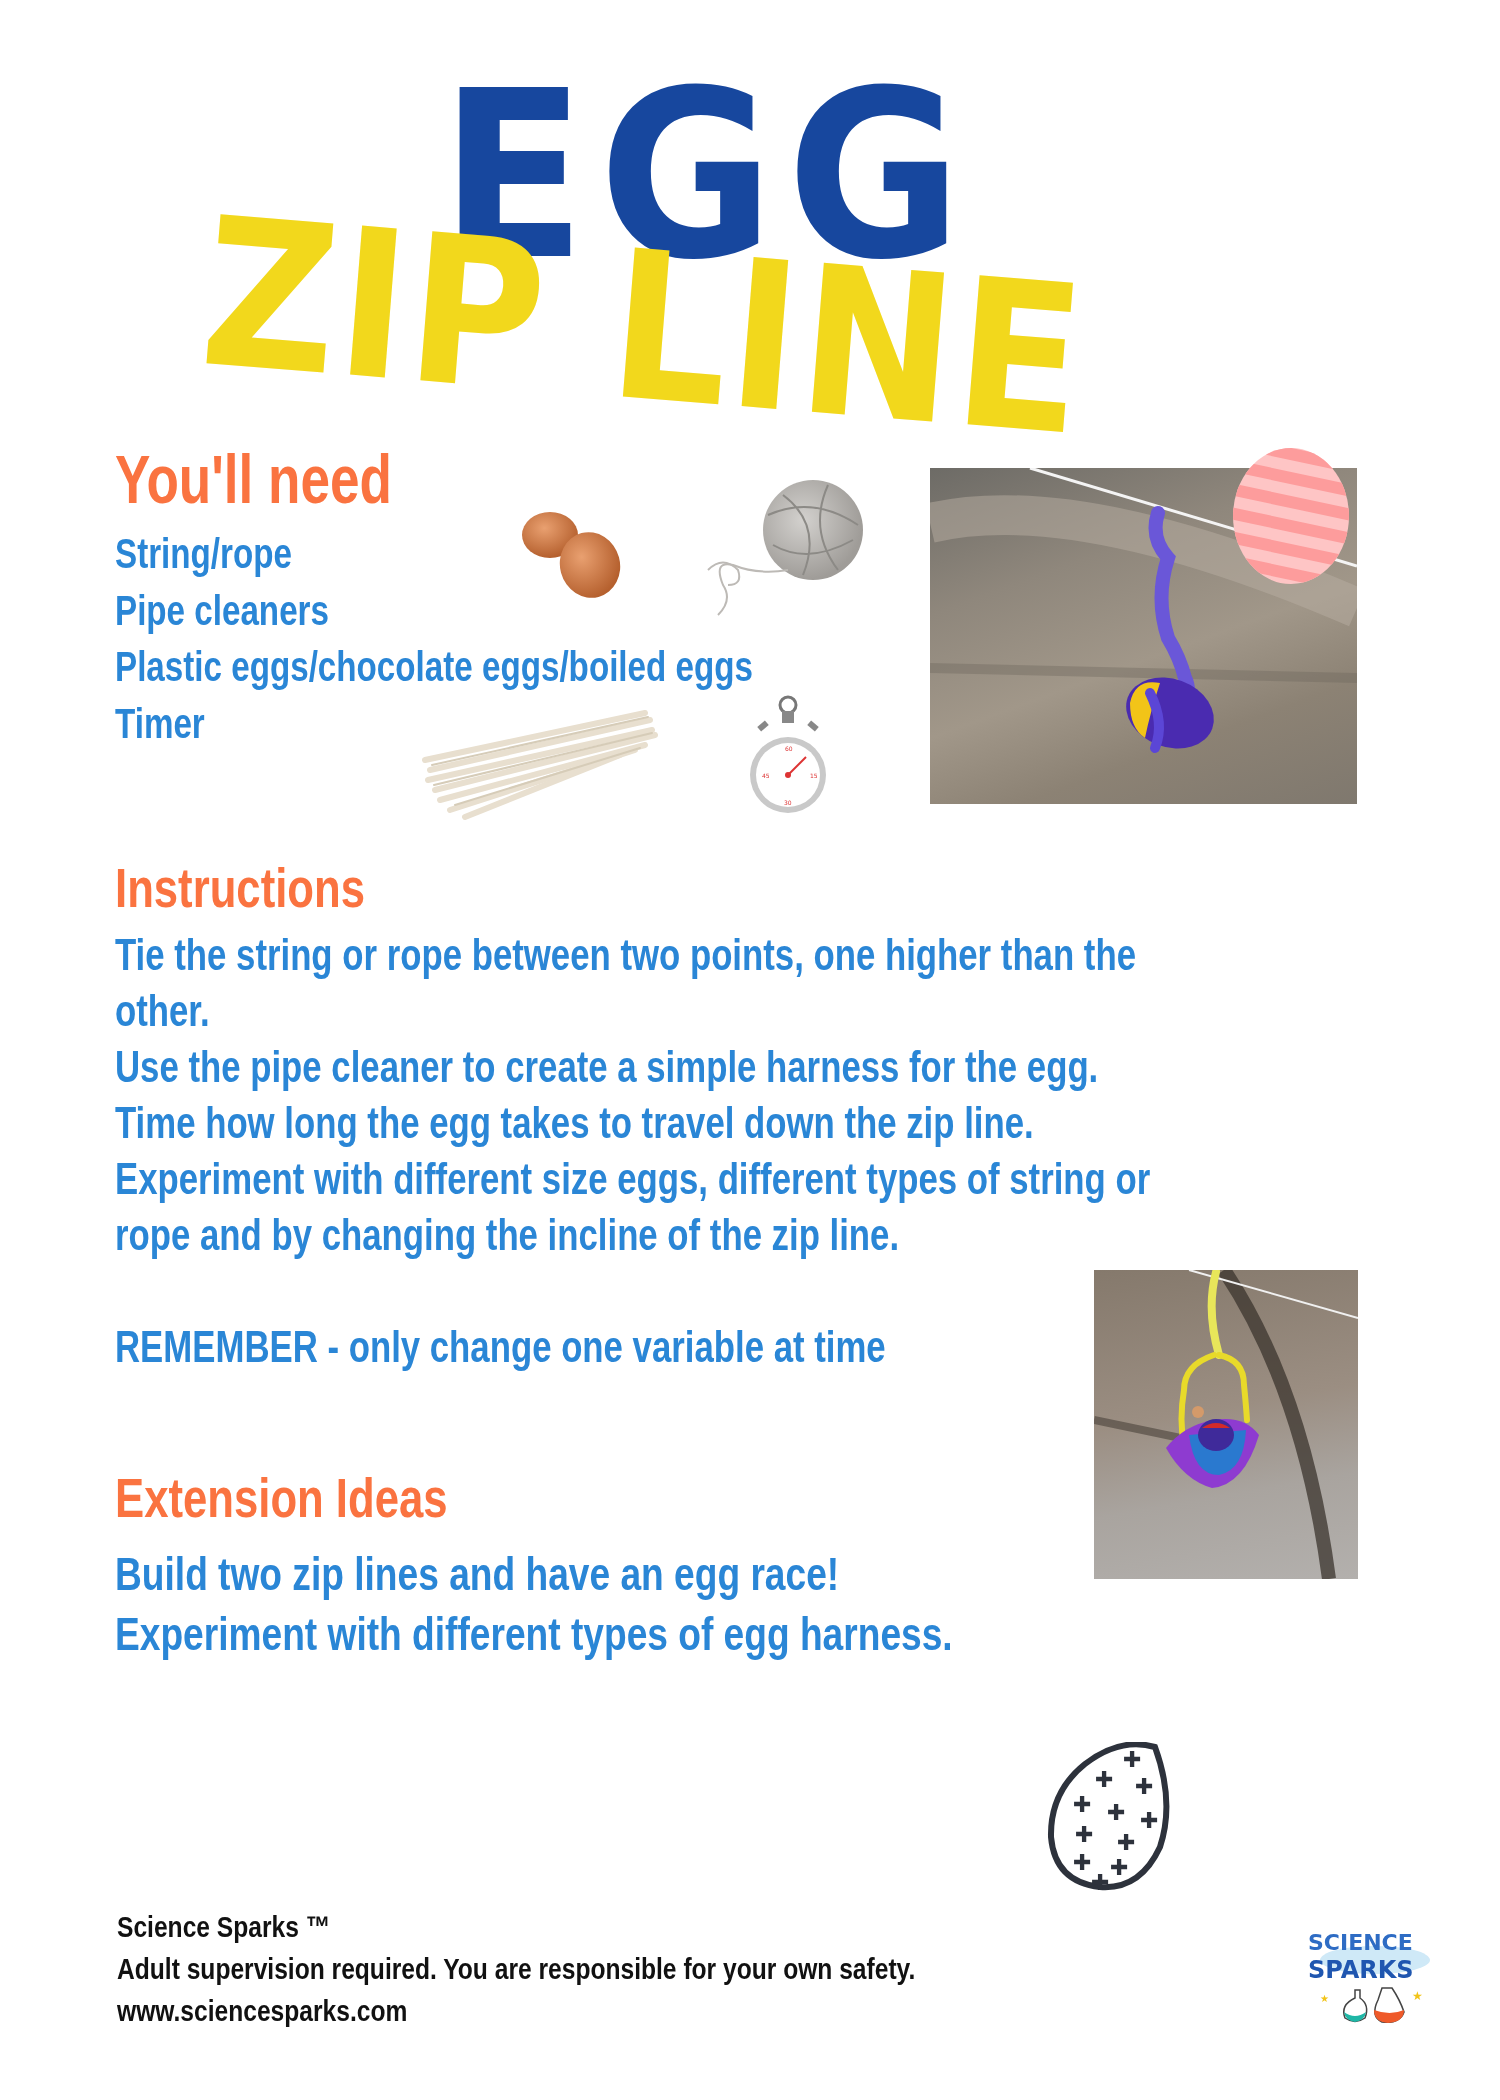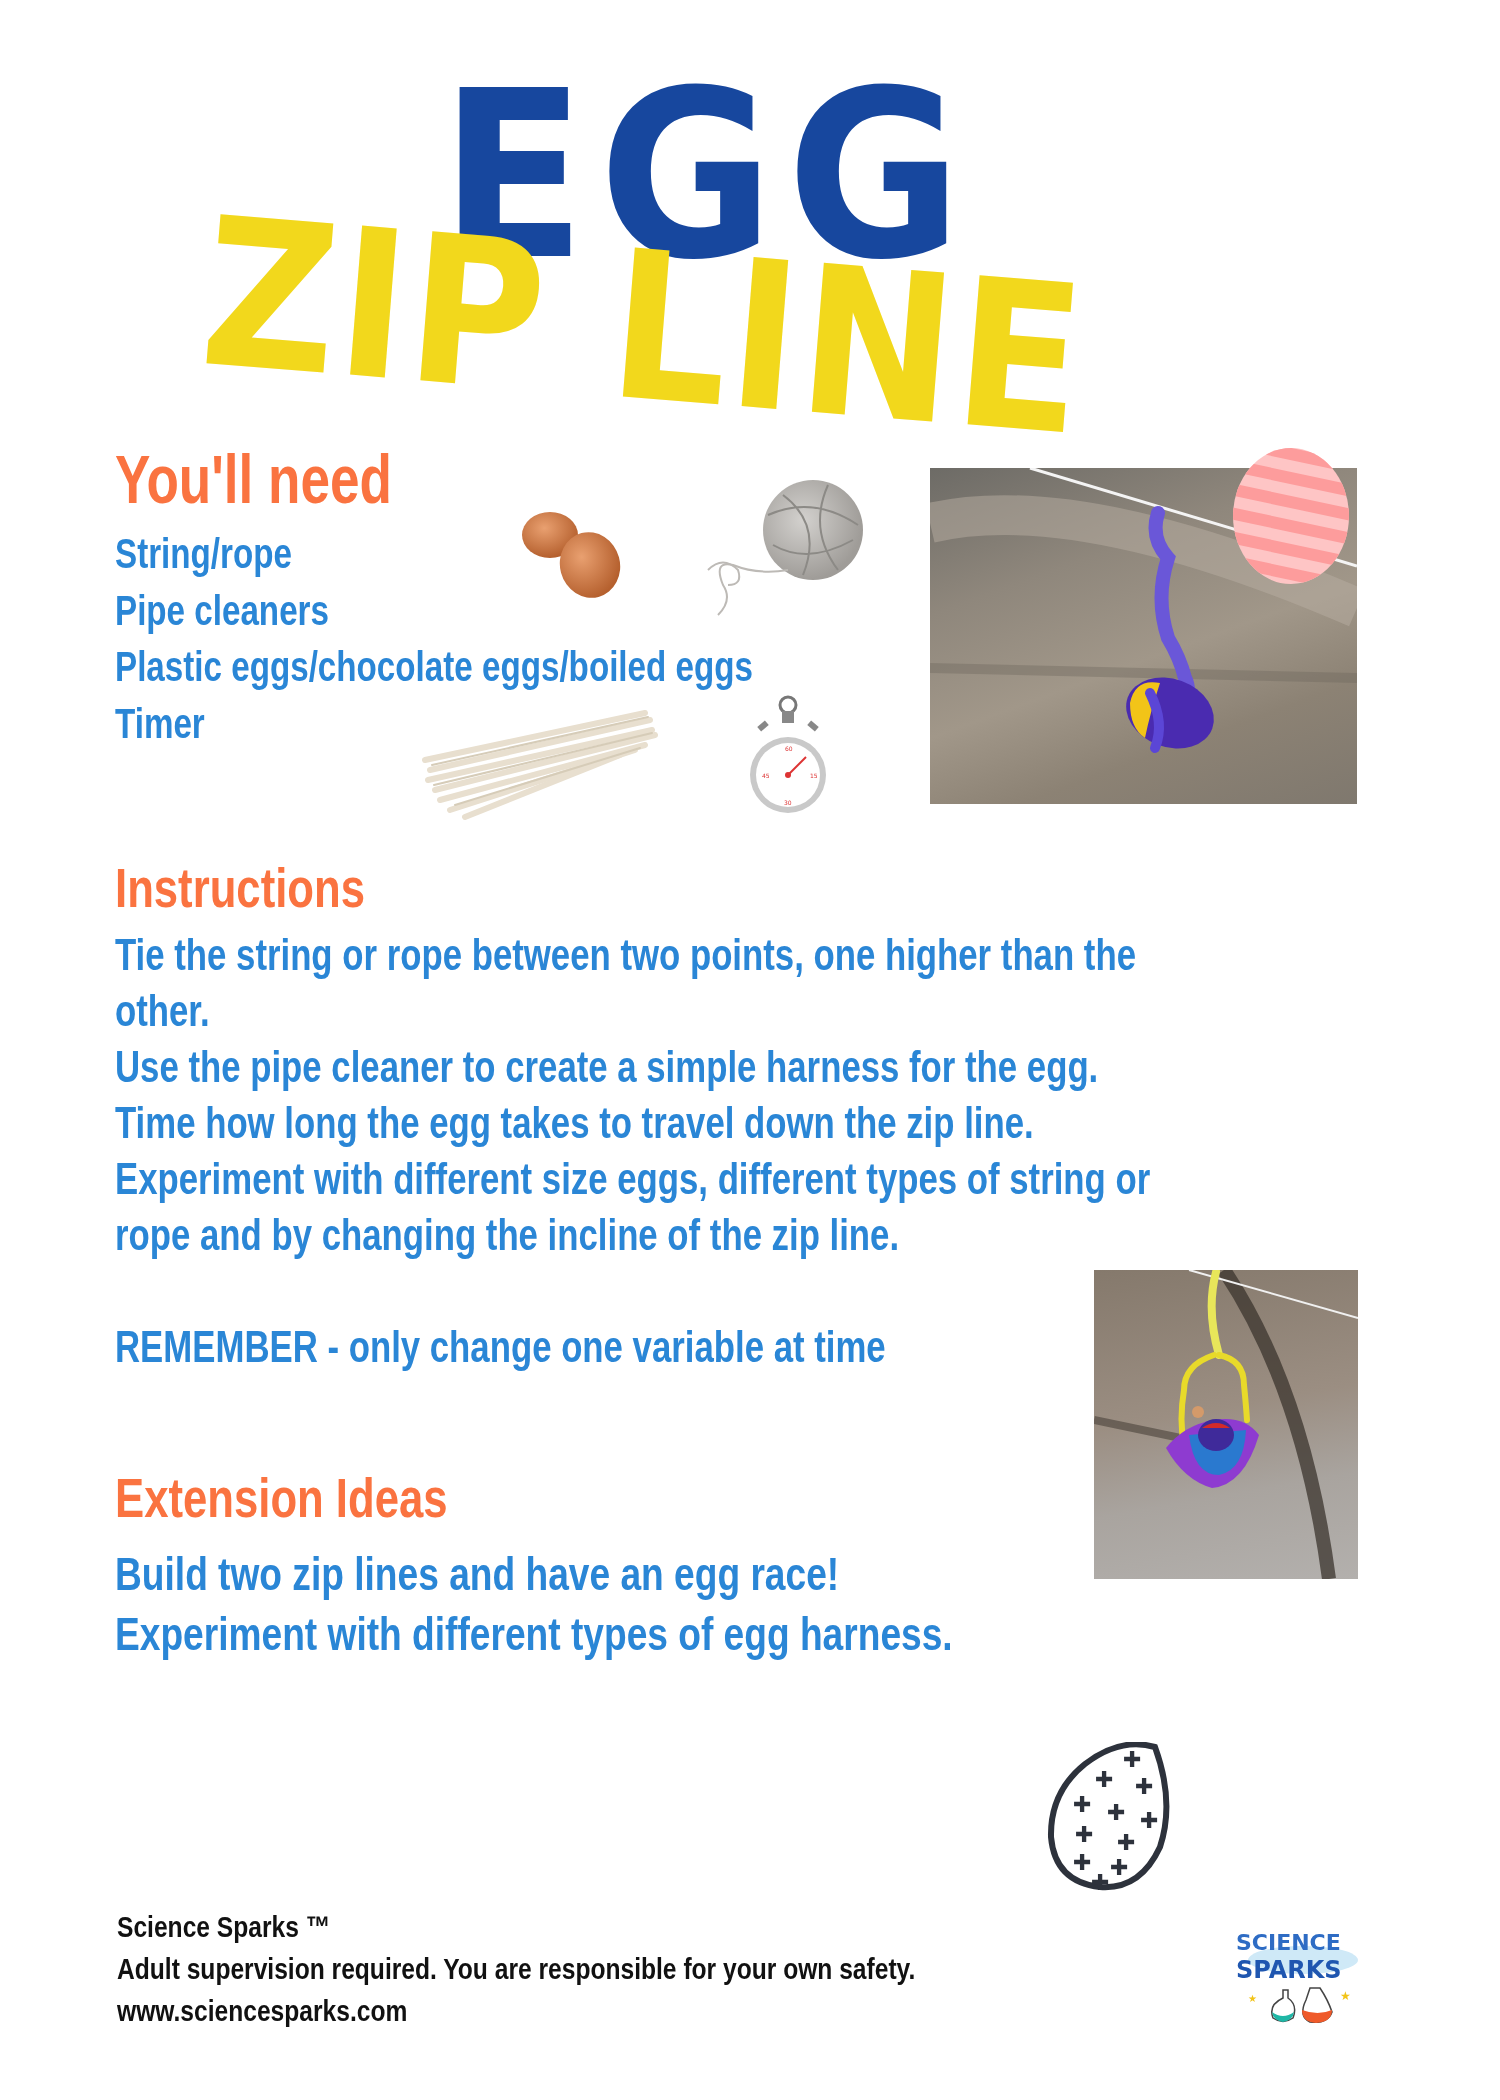--- a/index.html
+++ b/index.html
@@ -213,21 +213,21 @@
       <text x="65" y="133">✚</text>
       <text x="46" y="148">✚</text>
     </g>
   </svg>
 </div>
 
 <div class="footer-line" style="top:1910px">Science Sparks ™</div>
 <div class="footer-line" style="top:1952px">Adult supervision required. You are responsible for your own safety.</div>
 <div class="footer-line" style="top:1994px">www.sciencesparks.com</div>
 
-<div class="item-img" style="left:1228px;top:1920px;width:140px;height:110px">
+<div class="item-img" style="left:1300px;top:1920px;width:140px;height:110px">
   <svg width="140" height="110" viewBox="0 0 140 110">
     <ellipse cx="75" cy="40" rx="55" ry="14" fill="#cfe9f7"></ellipse>
     <text x="8" y="30" font-family="DejaVu Sans, sans-serif" font-weight="bold" font-size="22" fill="#2e6cc4">SCIENCE</text>
     <text x="8" y="58" font-family="DejaVu Sans, sans-serif" font-weight="bold" font-size="24" fill="#1f56b0">SPARKS</text>
     <path d="M55 70 L55 78 Q40 85 45 98 Q55 105 65 98 Q70 85 60 78 L60 70 Z" fill="#ffffff" stroke="#444" stroke-width="1.5"></path>
     <path d="M44 92 Q55 100 66 92 Q65 100 55 102 Q45 100 44 92 Z" fill="#1fb7a6"></path>
     <path d="M82 68 L78 80 Q70 96 82 102 Q100 104 104 92 Q100 80 92 68 Z" fill="#ffffff" stroke="#444" stroke-width="1.5"></path>
     <path d="M74 90 Q90 96 104 90 Q104 102 88 103 Q74 102 74 90 Z" fill="#ef5a2a"></path>
     <text x="20" y="82" font-size="10" fill="#f2c418">★</text>
     <text x="112" y="80" font-size="12" fill="#f2c418">★</text>

